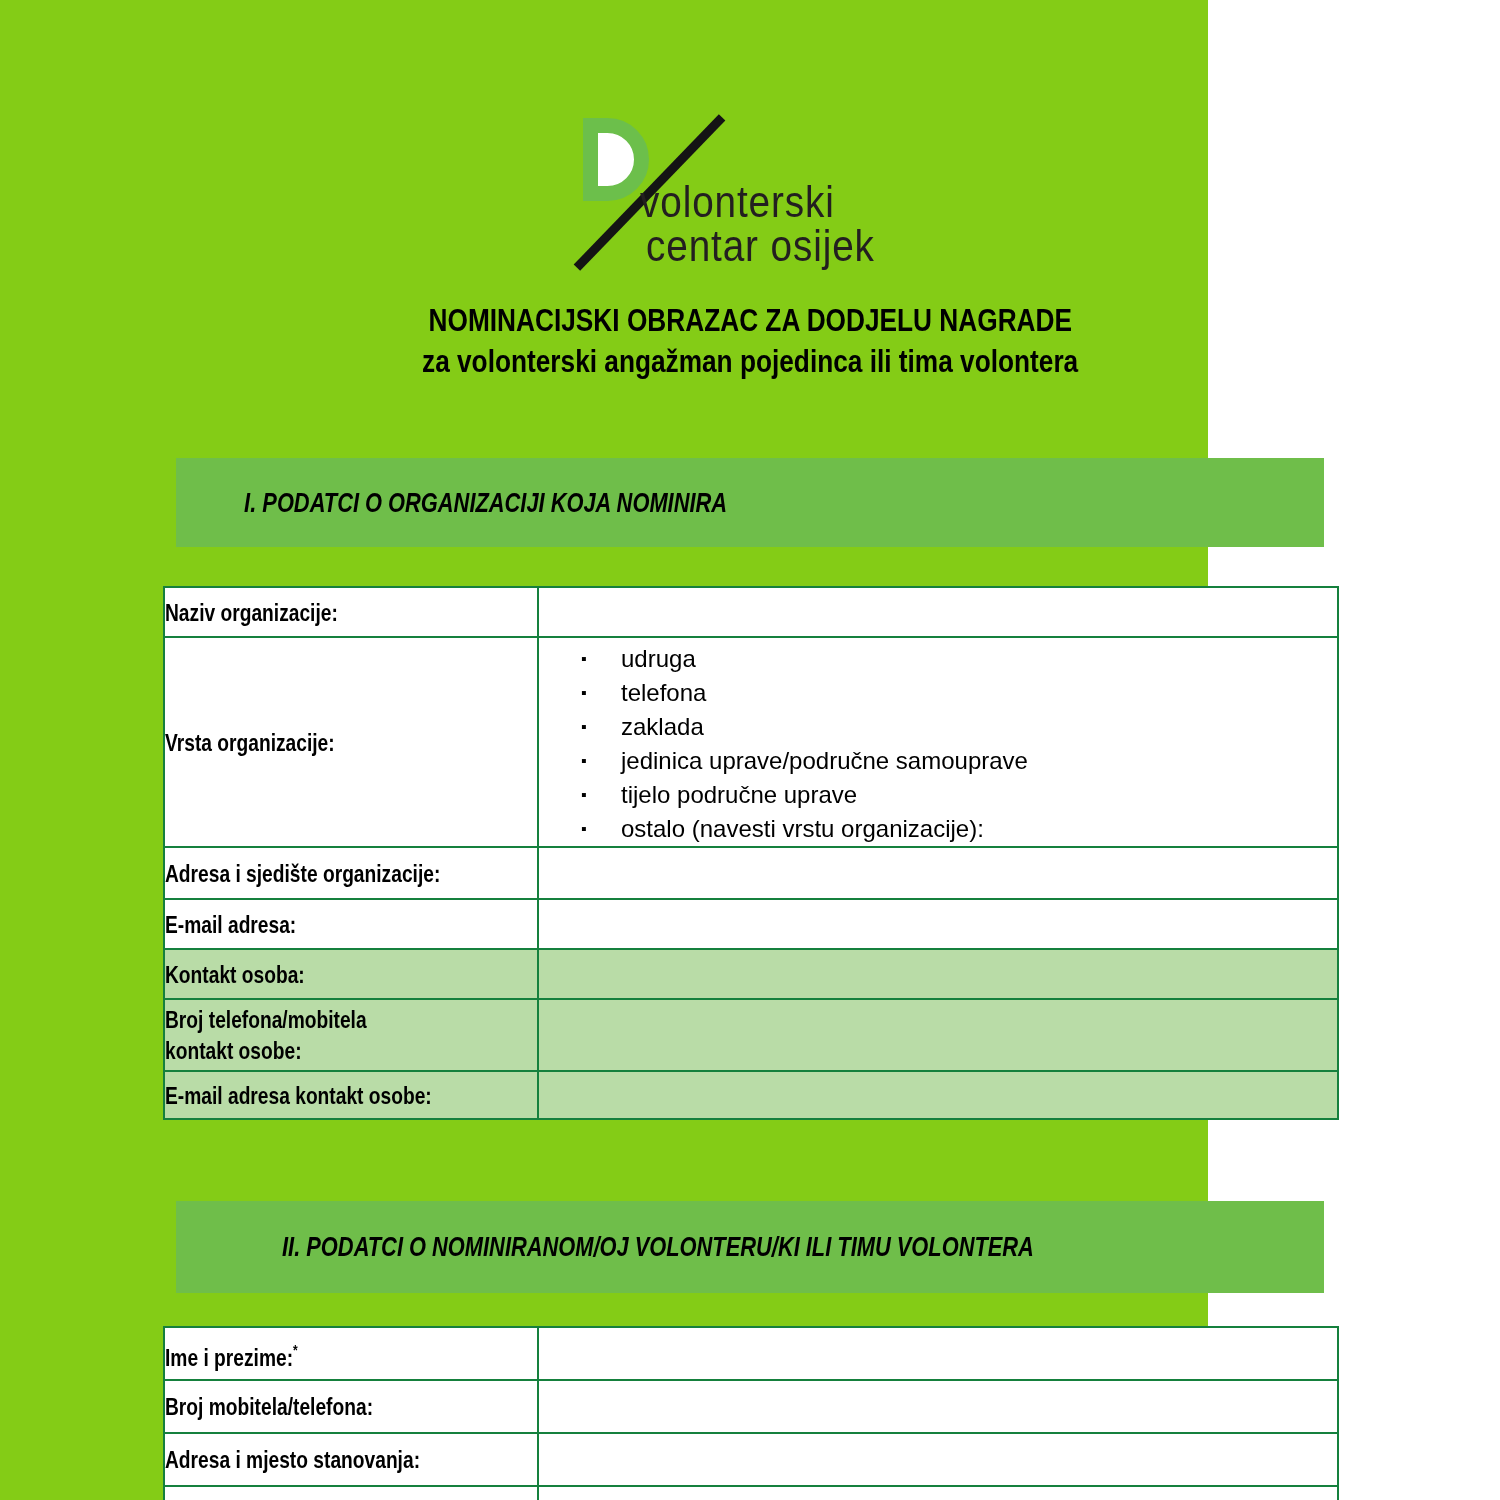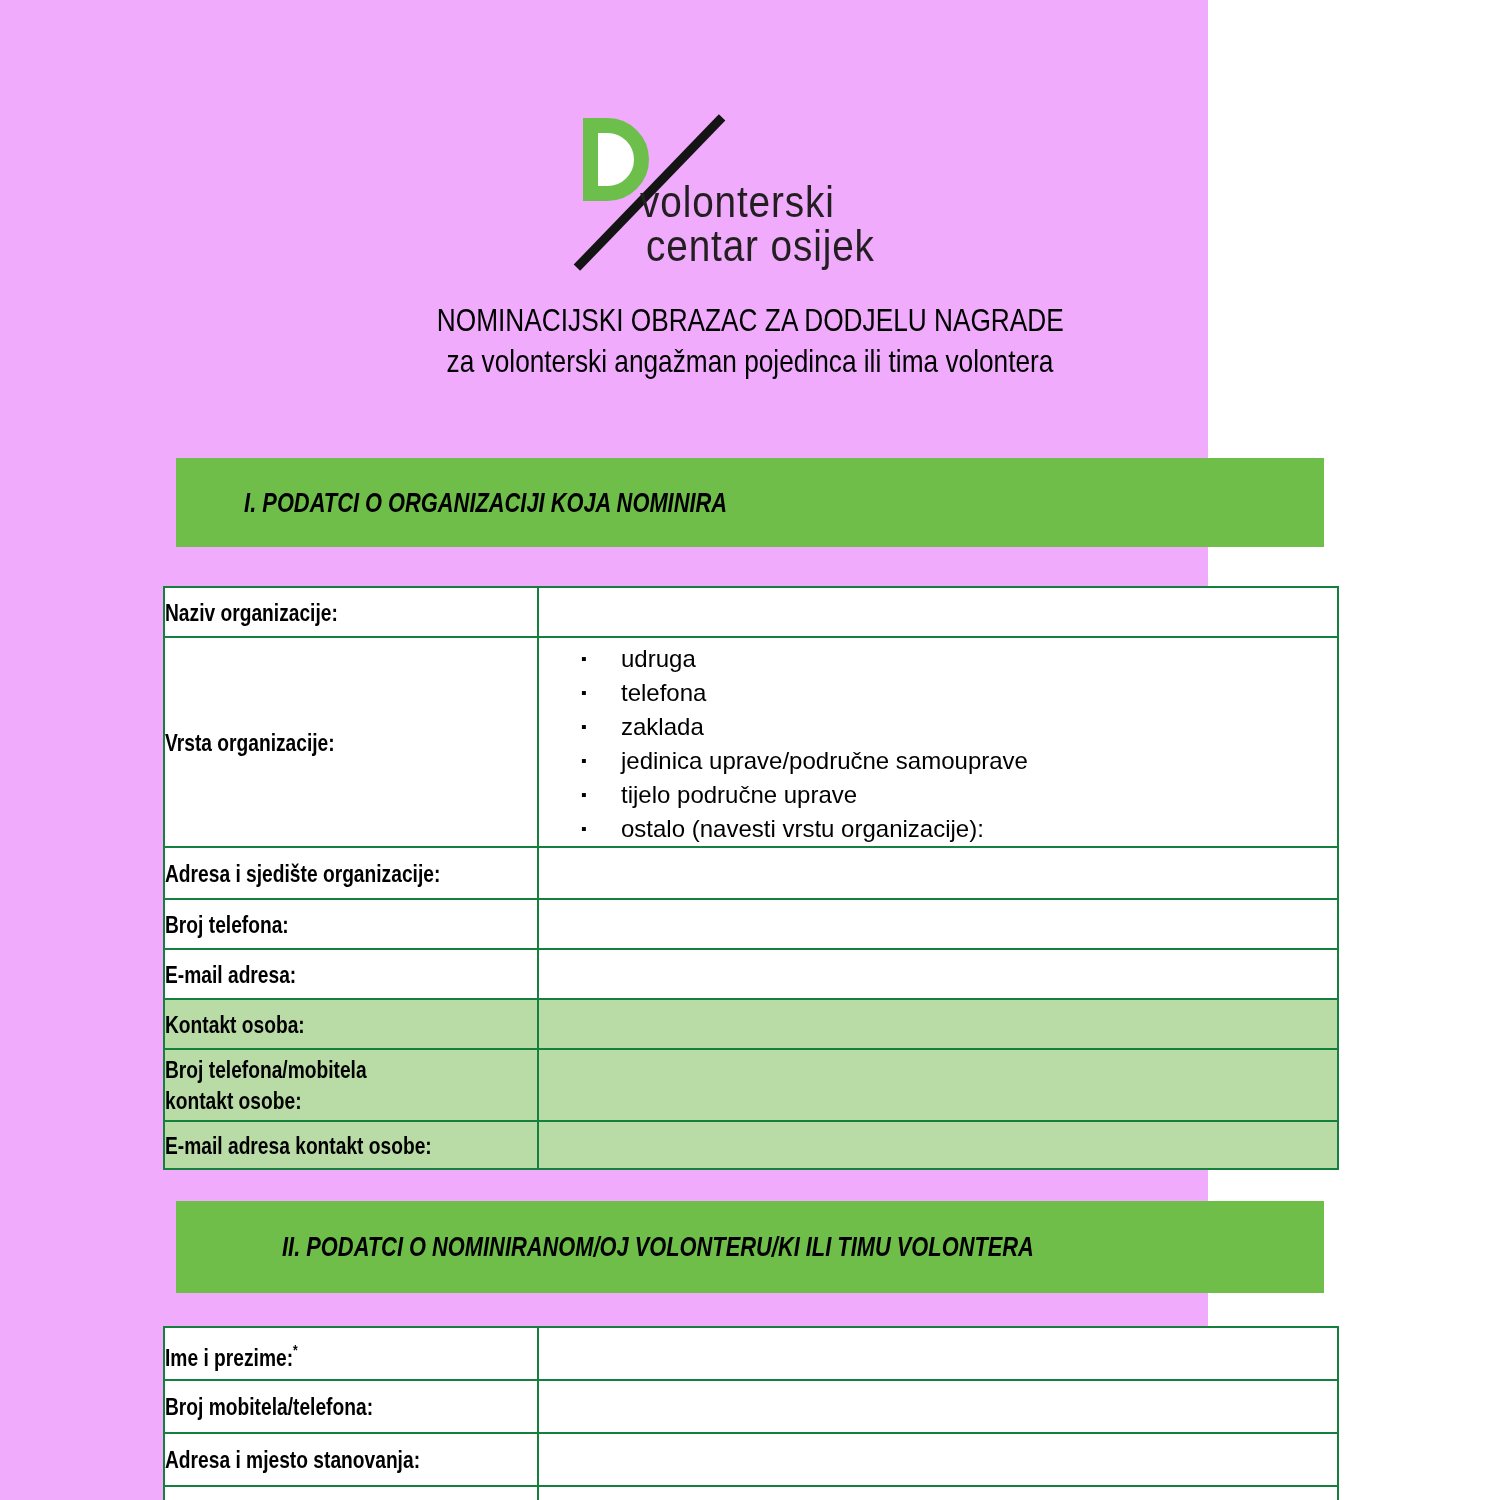--- a/index.html
+++ b/index.html
@@ -3,21 +3,21 @@
 <meta charset="utf-8">
 <style>
   * { box-sizing: border-box; }
   html, body { margin: 0; padding: 0; }
   body {
     width: 1500px; height: 1500px; overflow: hidden;
     background: #ffffff;
     font-family: "Liberation Sans", "DejaVu Sans", sans-serif;
     color: #000;
   }
-  .page { position: relative; width: 1208px; height: 1500px; background: #f0abfc; }
+  .page { position: relative; width: 1208px; height: 1500px; background: #84cc16; }
 
   
   .logo-d {
     position: absolute; left: 583px; top: 118px;
     width: 66px; height: 83px;
     border: 15px solid #6cbf4b;
     border-radius: 0 42px 42px 0;
     background: #fff;
   }
   .logo-slash {
@@ -29,21 +29,21 @@
     position: absolute; font-size: 44px; line-height: 1;
     color: #231f20; letter-spacing: 1px; white-space: nowrap;
     transform: scaleX(0.88); transform-origin: left top;
   }
   .logo-text1 { left: 640px; top: 180px; }
   .logo-text2 { left: 646px; top: 224px; }
 
   
   .doc-title {
     position: absolute; left: 0; top: 300px; width: 1500px;
-    text-align: center; font-weight: normal; line-height: 41px; font-size: 32px;
+    text-align: center; font-weight: bold; line-height: 41px; font-size: 32px;
   }
   .doc-title .cond { display: inline-block; transform: scaleX(0.82); white-space: nowrap; }
 
   
   .banner {
     position: absolute; left: 176px; width: 1148px;
     background: #6fbe4a;
     display: flex; align-items: center; justify-content: flex-start;
   }
   .banner-1 { top: 458px; height: 89px; }
@@ -117,24 +117,20 @@
           <li><span class="blt">▪</span><span>tijelo područne uprave</span></li>
           <li><span class="blt">▪</span><span>ostalo (navesti vrstu organizacije):</span></li>
         </ul>
       </td>
     </tr>
     <tr style="height:52px">
       <td class="lab"><span class="ls">Adresa i sjedište organizacije:</span></td>
       <td></td>
     </tr>
     <tr style="height:50px">
-      <td class="lab"><span class="ls">Broj telefona:</span></td>
-      <td></td>
-    </tr>
-    <tr style="height:50px">
       <td class="lab"><span class="ls">E-mail adresa:</span></td>
       <td></td>
     </tr>
     <tr class="hl" style="height:50px">
       <td class="lab"><span class="ls">Kontakt osoba:</span></td>
       <td></td>
     </tr>
     <tr class="hl" style="height:72px">
       <td class="lab">
         <div class="ls">Broj telefona/mobitela</div>

